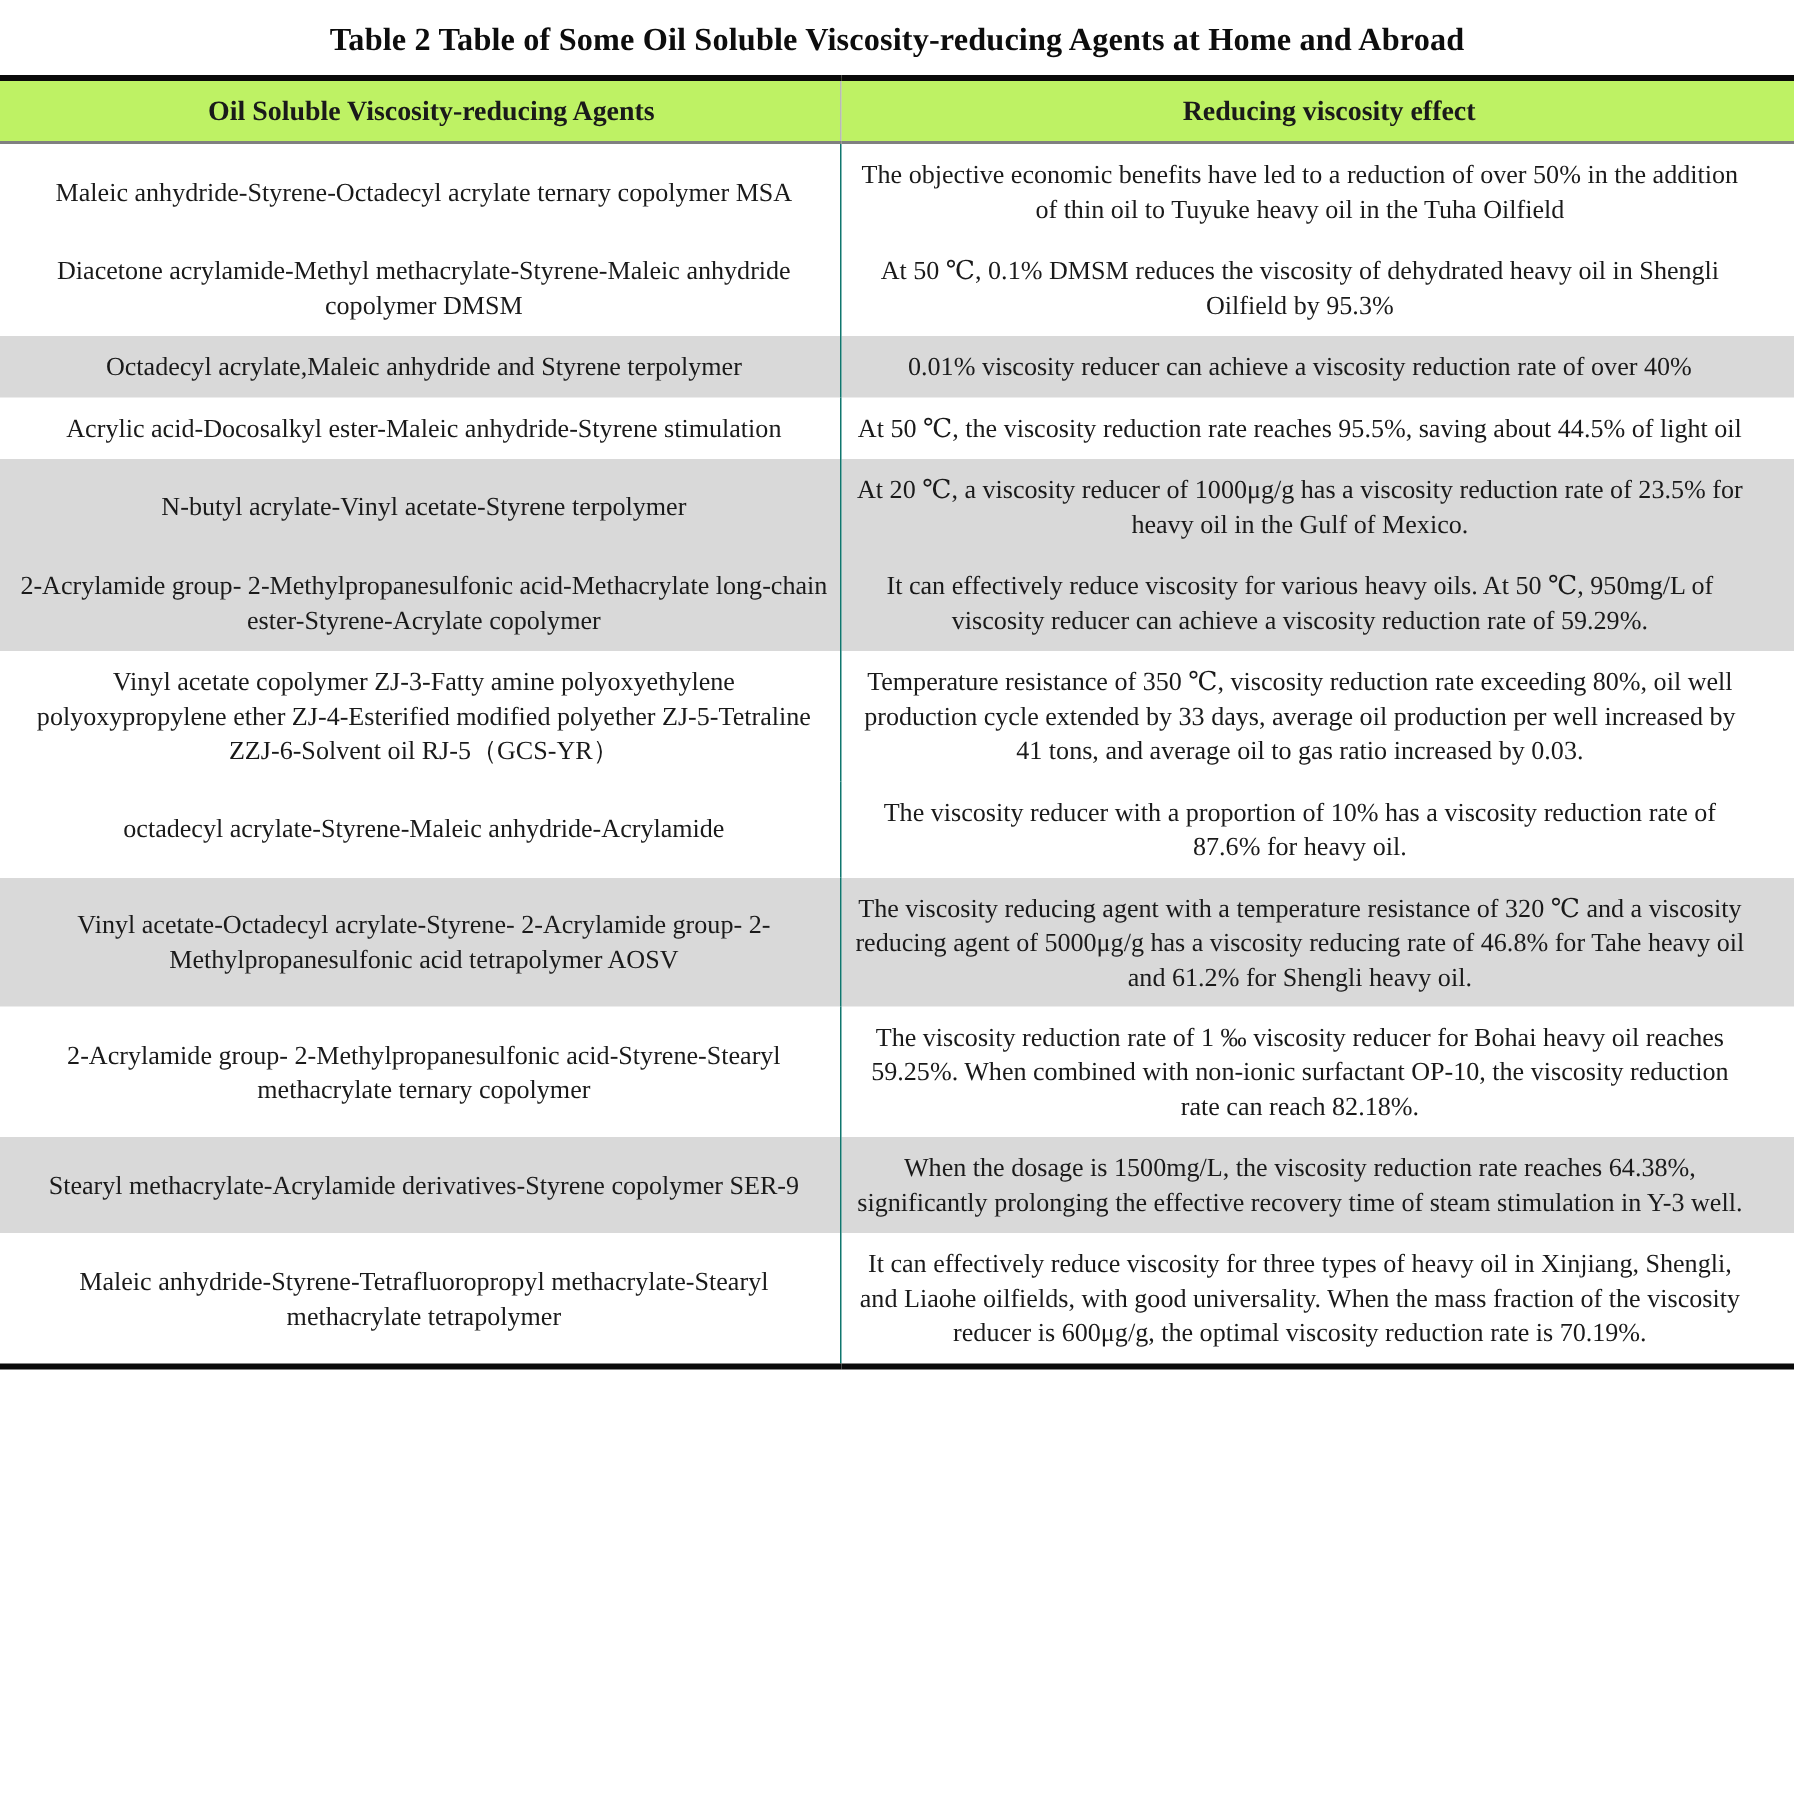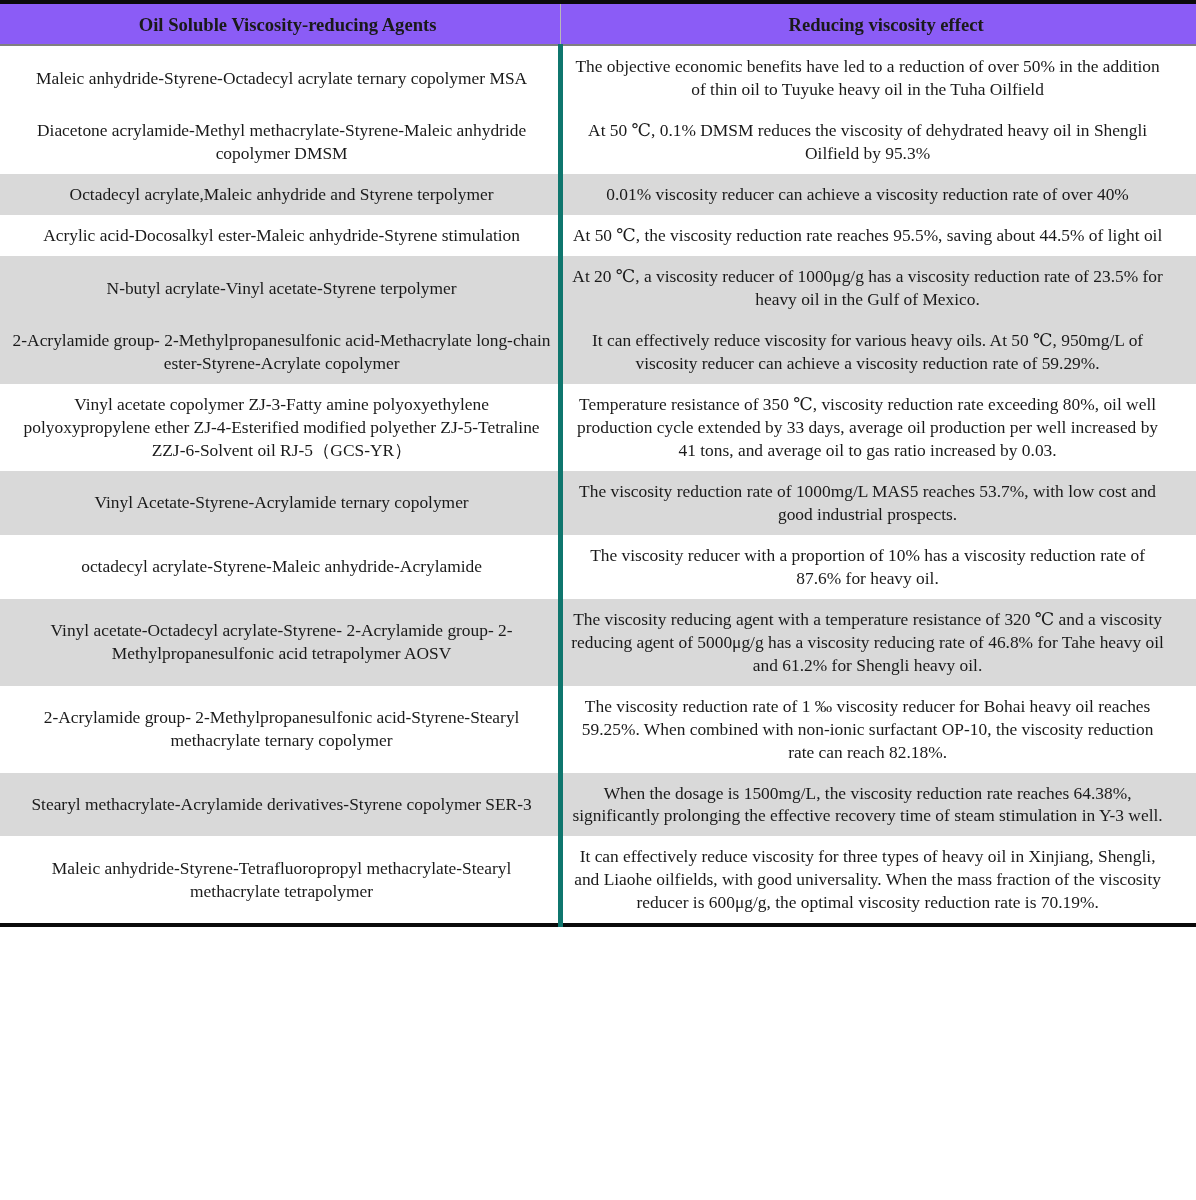--- a/index.html
+++ b/index.html
@@ -39,55 +39,56 @@
   table.data-table .col-agent { width: 533px; }
   table.data-table .col-effect { width: 604px; }
 
   thead th {
     font-weight: bold;
     font-size: 18.6px;
     text-align: center;
     padding: 9px 6px 8px 21px;
     border-top: 4px solid #0a0a0a;
     border-bottom: 2px solid #808080;
-    background: #8b5cf6;
+    background: #bef264;
     vertical-align: middle;
     line-height: 1.25;
   }
   thead th.col-agent { border-right: 1px solid #b9b9b9; }
 
   tbody tr td {
     vertical-align: middle;
     line-height: 1.32;
     padding: 9px 8px 9px 8px;
     background-clip: padding-box;
   }
   tbody tr td.cell-agent {
     text-align: center;
     padding-left: 11px;
     padding-right: 6px;
-    border-right: 5px solid #0f766e;
+    border-right: 1px solid #0f766e;
   }
   tbody tr td.cell-effect {
     text-align: center;
     padding-left: 7px;
     padding-right: 31px;
   }
   tbody tr.shaded td { background-color: #d9d9d9; }
   tbody tr.plain td { background-color: #ffffff; }
 
   tbody tr.last-row td {
     border-bottom: 4px solid #0a0a0a;
   }
 </style>
 </head>
 <body>
 
 <div class="page">
 
+  <div class="table-caption">Table 2 Table of Some Oil Soluble Viscosity-reducing Agents at Home and Abroad</div>
 
   <table class="data-table">
     <colgroup>
       <col class="col-agent">
       <col class="col-effect">
     </colgroup>
     <thead>
       <tr>
         <th class="col-agent">Oil Soluble Viscosity-reducing Agents</th>
         <th class="col-effect">Reducing viscosity effect</th>
@@ -115,38 +116,34 @@
           <td class="cell-effect">At 20 ℃, a viscosity reducer of 1000μg/g has a viscosity reduction rate of 23.5% for heavy oil in the Gulf of Mexico.</td>
         </tr>
         <tr class="shaded">
           <td class="cell-agent">2-Acrylamide group- 2-Methylpropanesulfonic acid-Methacrylate long-chain ester-Styrene-Acrylate copolymer</td>
           <td class="cell-effect">It can effectively reduce viscosity for various heavy oils. At 50 ℃, 950mg/L of viscosity reducer can achieve a viscosity reduction rate of 59.29%.</td>
         </tr>
         <tr class="plain">
           <td class="cell-agent">Vinyl acetate copolymer ZJ-3-Fatty amine polyoxyethylene polyoxypropylene ether ZJ-4-Esterified modified polyether ZJ-5-Tetraline ZZJ-6-Solvent oil RJ-5（GCS-YR）</td>
           <td class="cell-effect">Temperature resistance of 350 ℃, viscosity reduction rate exceeding 80%, oil well production cycle extended by 33 days, average oil production per well increased by 41 tons, and average oil to gas ratio increased by 0.03.</td>
         </tr>
-        <tr class="shaded">
-          <td class="cell-agent">Vinyl Acetate-Styrene-Acrylamide ternary copolymer</td>
-          <td class="cell-effect">The viscosity reduction rate of 1000mg/L MAS5 reaches 53.7%, with low cost and good industrial prospects.</td>
-        </tr>
         <tr class="plain">
           <td class="cell-agent">octadecyl acrylate-Styrene-Maleic anhydride-Acrylamide</td>
           <td class="cell-effect">The viscosity reducer with a proportion of 10% has a viscosity reduction rate of 87.6% for heavy oil.</td>
         </tr>
         <tr class="shaded">
           <td class="cell-agent">Vinyl acetate-Octadecyl acrylate-Styrene- 2-Acrylamide group- 2-Methylpropanesulfonic acid tetrapolymer AOSV</td>
           <td class="cell-effect">The viscosity reducing agent with a temperature resistance of 320 ℃ and a viscosity reducing agent of 5000μg/g has a viscosity reducing rate of 46.8% for Tahe heavy oil and 61.2% for Shengli heavy oil.</td>
         </tr>
         <tr class="plain">
           <td class="cell-agent">2-Acrylamide group- 2-Methylpropanesulfonic acid-Styrene-Stearyl methacrylate ternary copolymer</td>
           <td class="cell-effect">The viscosity reduction rate of 1 ‰ viscosity reducer for Bohai heavy oil reaches 59.25%. When combined with non-ionic surfactant OP-10, the viscosity reduction rate can reach 82.18%.</td>
         </tr>
         <tr class="shaded">
-          <td class="cell-agent">Stearyl methacrylate-Acrylamide derivatives-Styrene copolymer SER-3</td>
+          <td class="cell-agent">Stearyl methacrylate-Acrylamide derivatives-Styrene copolymer SER-9</td>
           <td class="cell-effect">When the dosage is 1500mg/L, the viscosity reduction rate reaches 64.38%, significantly prolonging the effective recovery time of steam stimulation in Y-3 well.</td>
         </tr>
         <tr class="plain last-row">
           <td class="cell-agent">Maleic anhydride-Styrene-Tetrafluoropropyl methacrylate-Stearyl methacrylate tetrapolymer</td>
           <td class="cell-effect">It can effectively reduce viscosity for three types of heavy oil in Xinjiang, Shengli, and Liaohe oilfields, with good universality. When the mass fraction of the viscosity reducer is 600μg/g, the optimal viscosity reduction rate is 70.19%.</td>
         </tr>
       </tbody>
   </table>
 
 </div>

